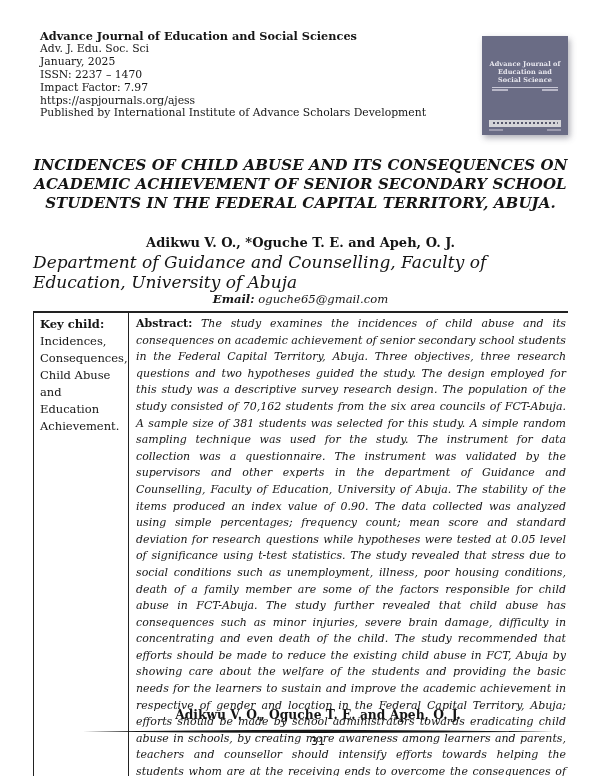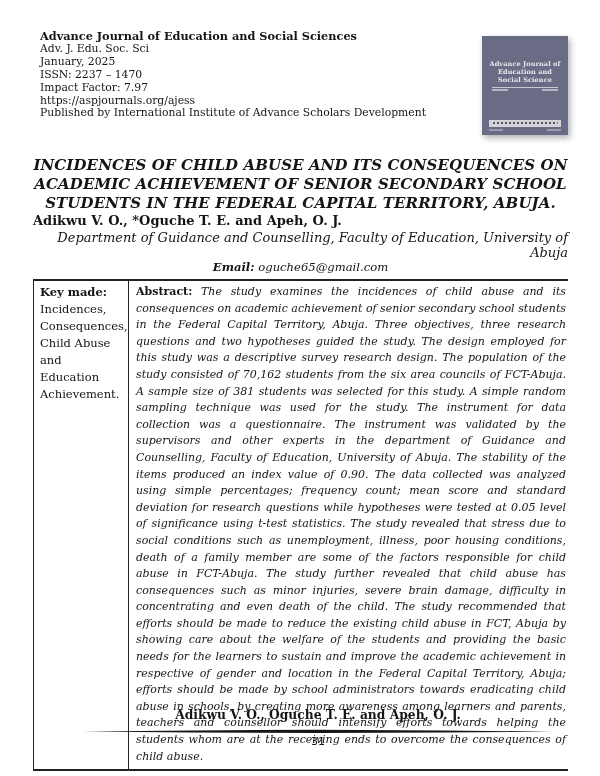--- a/index.html
+++ b/index.html
@@ -44,22 +44,22 @@
   }
   .cover-foot { width:72px; display:flex; justify-content:space-between; margin-top:2px; }
   .cover-foot-tick { width:14px; height:2px; background:#9b9aad; }
 
   
   .paper-title {
     margin-top:21px;
     text-align:center; font-weight:bold;
     font-size:15px; line-height:19px; letter-spacing:0.1px;font-style:italic;
   }
-  .authors-line { margin-top:0; text-align:left; font-weight:bold; font-size:13px; }
-  .affiliation { text-align:right; font-style:italic; font-size:13px; margin-top:2px; }
+  .authors-line { margin-top:22px; text-align:center; font-weight:bold; font-size:13px; }
+  .affiliation { text-align:left; font-style:italic; font-size:17px; margin-top:2px; }
   .email-line { text-align:center; font-size:11.6px; font-style:italic; }
   .email-label { font-weight:bold; }
 
   
   .kw-table {
     margin-top:5px;
     display:flex;
     border-top:2px solid #222;
     border-bottom:2px solid #222;
     border-left:1.3px solid #222;
@@ -121,21 +121,21 @@
 
     <div class="authors-line">Adikwu V. O., *Oguche T. E. and Apeh, O. J.</div>
     <div class="affiliation">Department of Guidance and Counselling, Faculty of Education, University of Abuja</div>
     <div class="email-line">
       <span class="email-label">Email:</span>
       <span>oguche65@gmail.com</span>
     </div>
 
     <div class="kw-table">
       <div class="kw-cell">
-        <div class="kw-label">Key made:</div>
+        <div class="kw-label">Key child:</div>
         <div>Incidences,</div>
         <div>Consequences,</div>
         <div>Child Abuse and</div>
         <div>Education</div>
         <div>Achievement.</div>
       </div>
       <div class="abs-cell">
         <span class="abs-label">Abstract:</span>
         <span>The study examines the incidences of child abuse and its consequences on academic achievement of senior secondary school students in the Federal Capital Territory, Abuja. Three objectives, three research questions and two hypotheses guided the study. The design employed for this study was a descriptive survey research design. The population of the study consisted of 70,162 students from the six area councils of FCT-Abuja. A sample size of 381 students was selected for this study. A simple random sampling technique was used for the study. The instrument for data collection was a questionnaire. The instrument was validated by the supervisors and other experts in the department of Guidance and Counselling, Faculty of Education, University of Abuja. The stability of the items produced an index value of 0.90. The data collected was analyzed using simple percentages; frequency count; mean score and standard deviation for research questions while hypotheses were tested at 0.05 level of significance using t-test statistics. The study revealed that stress due to social conditions such as unemployment, illness, poor housing conditions, death of a family member are some of the factors responsible for child abuse in FCT-Abuja. The study further revealed that child abuse has consequences such as minor injuries, severe brain damage, difficulty in concentrating and even death of the child. The study recommended that efforts should be made to reduce the existing child abuse in FCT, Abuja by showing care about the welfare of the students and providing the basic needs for the learners to sustain and improve the academic achievement in respective of gender and location in the Federal Capital Territory, Abuja; efforts should be made by school administrators towards eradicating child abuse in schools, by creating more awareness among learners and parents, teachers and counsellor should intensify efforts towards helping the students whom are at the receiving ends to overcome the consequences of child abuse.</span>
       </div>

